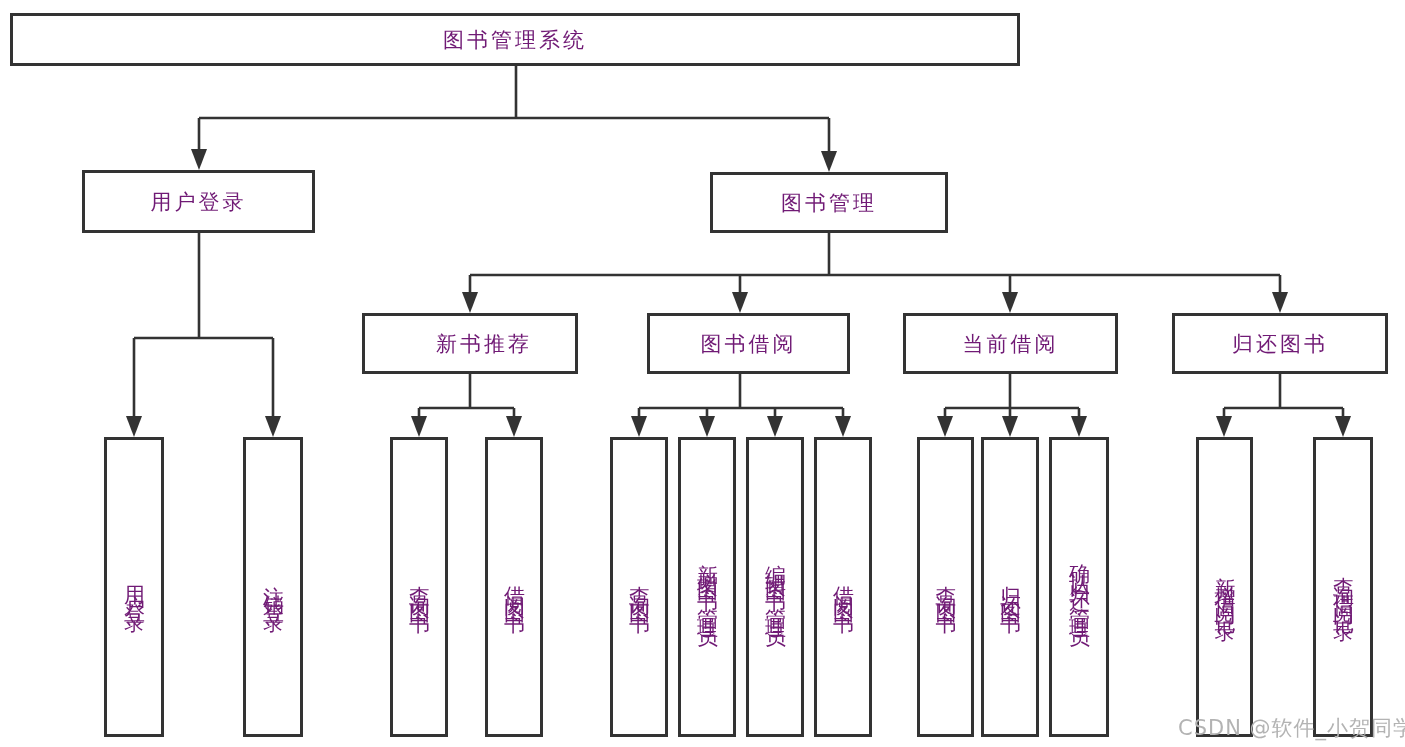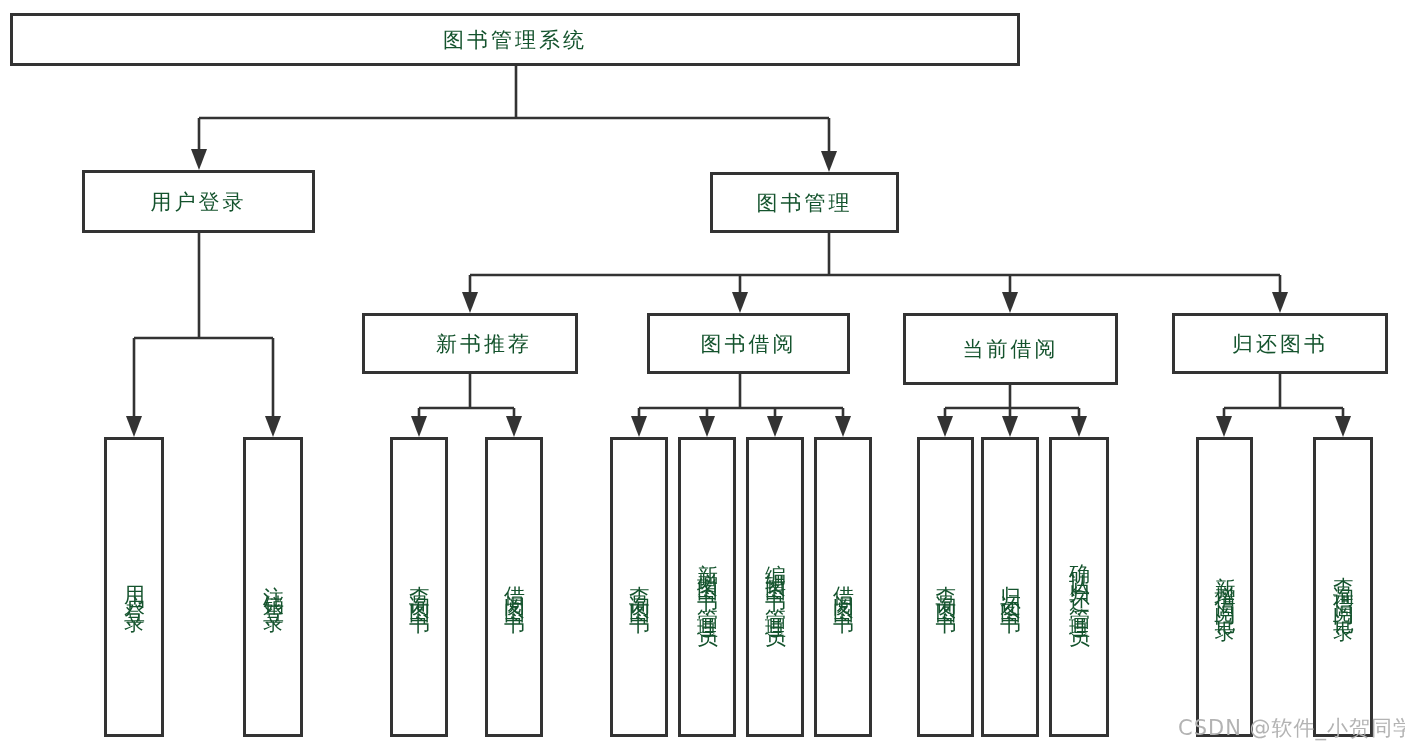--- a/index.html
+++ b/index.html
@@ -22,45 +22,45 @@
   #connectors path { stroke: #333333; stroke-width: 2.6; fill: none; }
   #connectors polygon { fill: #333333; stroke: none; }
   .box {
     position: absolute;
     box-sizing: border-box;
     background: #ffffff;
     border: 3px solid #333333;
     display: flex;
     align-items: center;
     justify-content: center;
-    color: #14532d;
+    color: #701a75;
     z-index: 2;
   }
   .h-box span {
     letter-spacing: 3px;
     font-size: 21px;
     white-space: nowrap;
   }
   .v-box span {
     writing-mode: vertical-rl;
     text-orientation: mixed;
     font-size: 21px;
     letter-spacing: 9px;
     line-height: 1;
     white-space: nowrap;
   }
   
   .n-root   { left: 10px;  top: 13px;  width: 1010px; height: 53px; }
   
   .n-login  { left: 82px;  top: 170px; width: 233px;  height: 63px; }
-  .n-mgmt   { left: 710px; top: 172px; width: 189px;  height: 61px; }
+  .n-mgmt   { left: 710px; top: 172px; width: 238px;  height: 61px; }
   
   .g-rec    { left: 362px;  top: 313px; width: 216px; height: 61px; padding-left: 28px; }
   .g-borrow { left: 647px;  top: 313px; width: 203px; height: 61px; text-align: center; }
-  .g-cur    { left: 903px;  top: 313px; width: 215px; height: 72px; }
+  .g-cur    { left: 903px;  top: 313px; width: 215px; height: 61px; }
   .g-hist   { left: 1172px; top: 313px; width: 216px; height: 61px; }
   
   .leaf { top: 437px; height: 300px; }
   .l-a1 { left: 104px;  width: 60px; }
   .l-a2 { left: 243px;  width: 60px; }
   .l-b1 { left: 390px;  width: 58px; }
   .l-b2 { left: 485px;  width: 58px; }
   .l-c1 { left: 610px;  width: 58px; }
   .l-c2 { left: 678px;  width: 58px; }
   .l-c3 { left: 746px;  width: 58px; }

